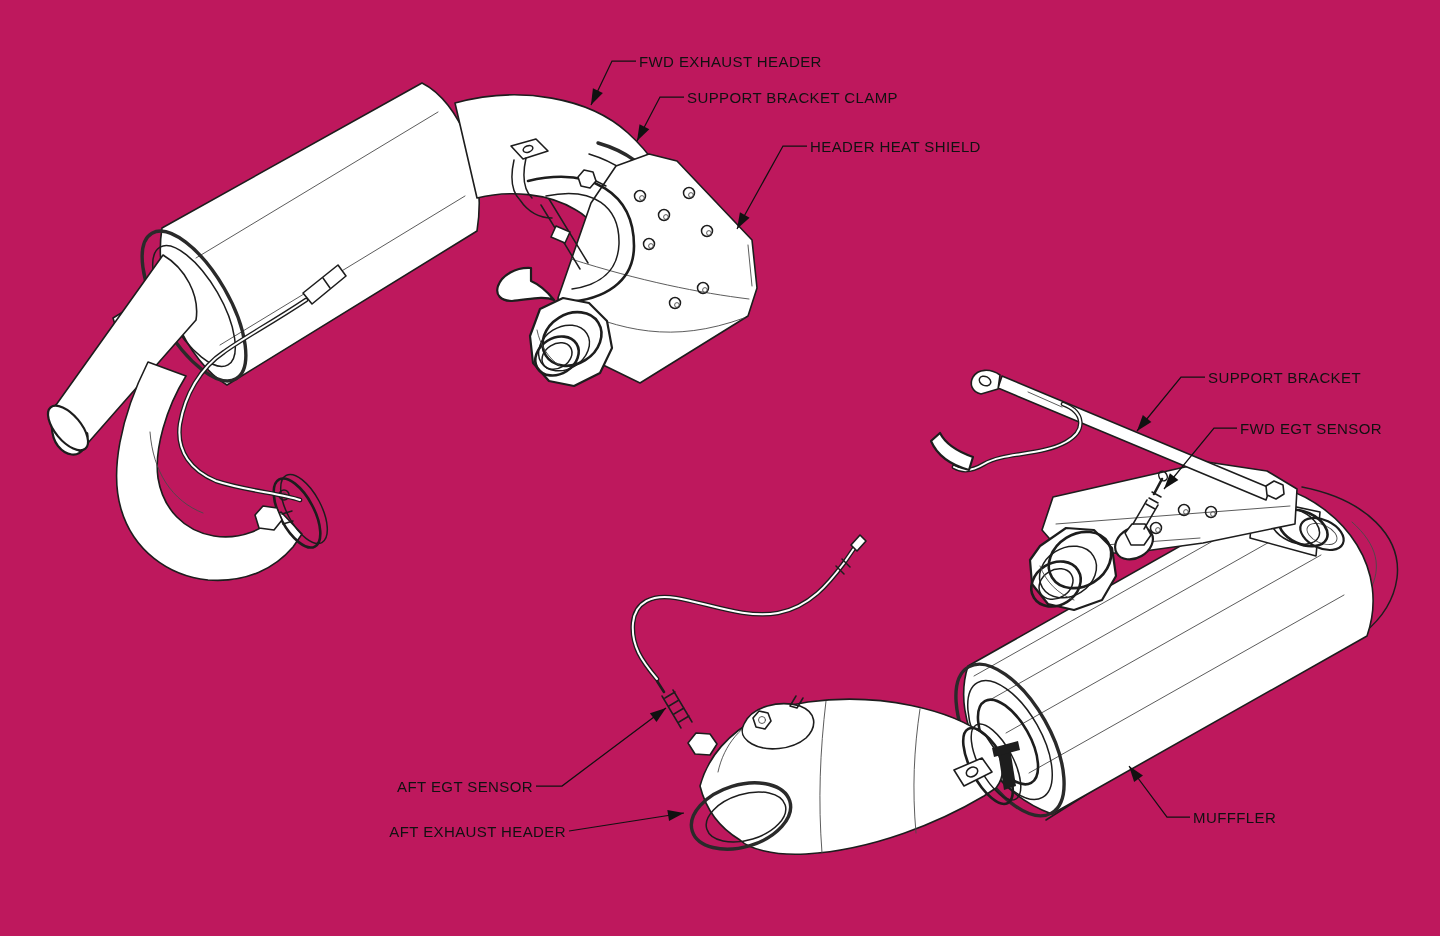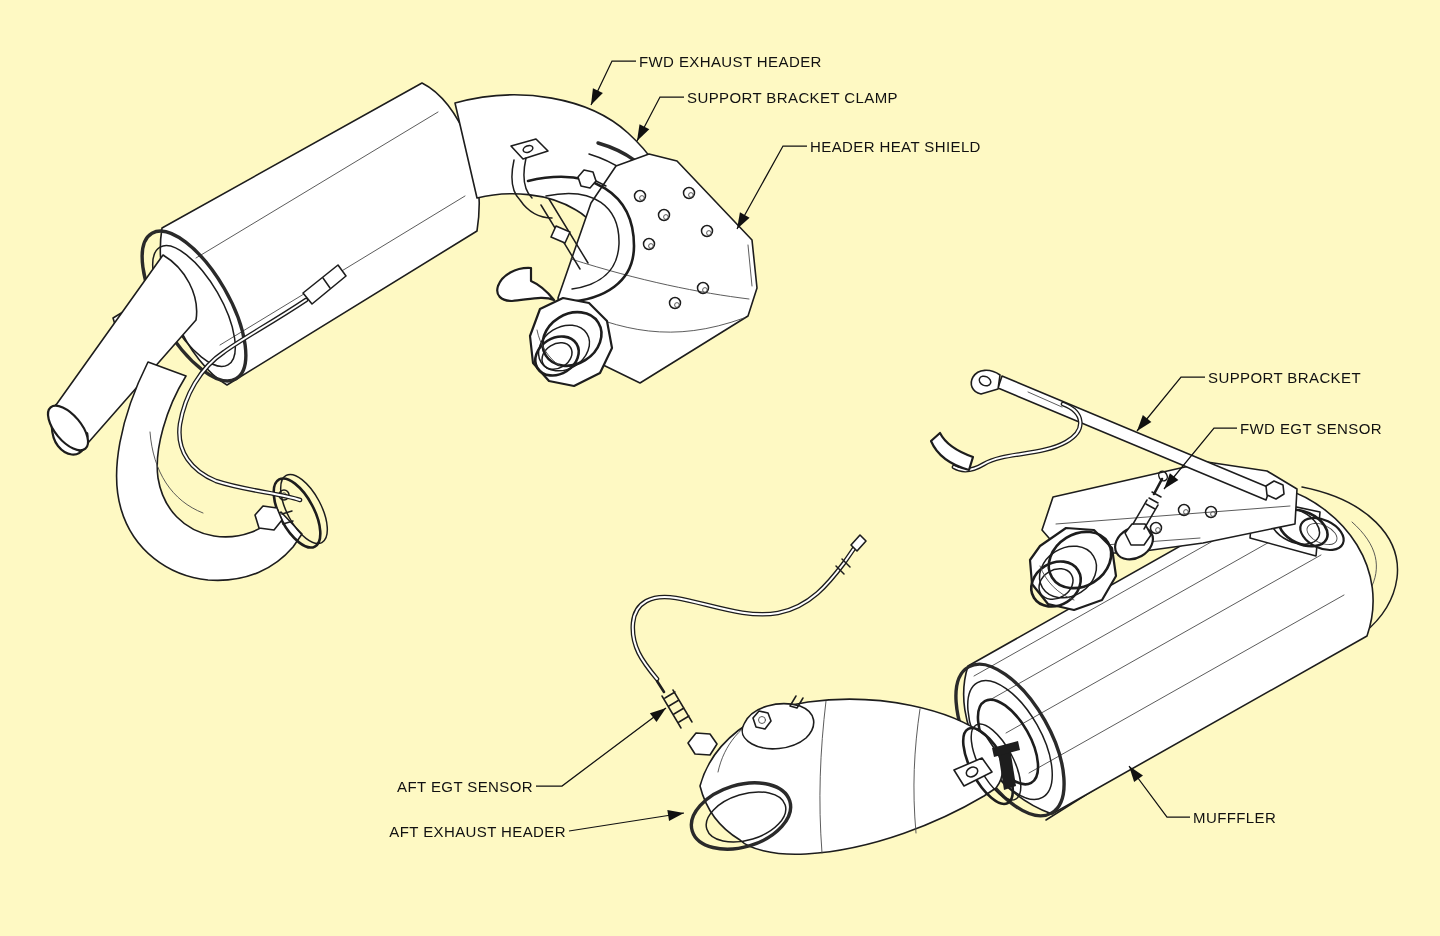--- a/index.html
+++ b/index.html
@@ -1,17 +1,17 @@
 <!DOCTYPE html>
 <html><head>
 <meta charset="utf-8">
 <style>
   html, body { margin: 0; padding: 0; background: #ffffff; }
   body { width: 1440px; height: 936px; overflow: hidden; font-family: "Liberation Sans", sans-serif; }
-  #stage { position: relative; width: 1440px; height: 936px; background: #fef9c3; }
+  #stage { position: relative; width: 1440px; height: 936px; background: #be185d; }
   svg { display: block; }
   .s  { fill: none; stroke: #1d1d1d; stroke-width: 1.5; stroke-linecap: round; stroke-linejoin: round; }
   .t  { fill: none; stroke: #1d1d1d; stroke-width: 2.6; stroke-linecap: round; stroke-linejoin: round; }
   .xt { fill: none; stroke: #2a2a2a; stroke-width: 3.4; stroke-linecap: round; stroke-linejoin: round; }
   .l  { fill: none; stroke: #4a4a4a; stroke-width: 0.9; stroke-linecap: round; stroke-linejoin: round; }
   .w  { fill: #ffffff; stroke: #1d1d1d; stroke-width: 1.6; stroke-linejoin: round; }
   .w2 { fill: #ffffff; stroke: #1d1d1d; stroke-width: 2.2; stroke-linejoin: round; }
   .dk { fill: #1d1d1d; stroke: none; }
   .cableO { fill: none; stroke: #1d1d1d; stroke-width: 4.6; stroke-linecap: round; }
   .cableI { fill: none; stroke: #ffffff; stroke-width: 2.0; stroke-linecap: round; }

